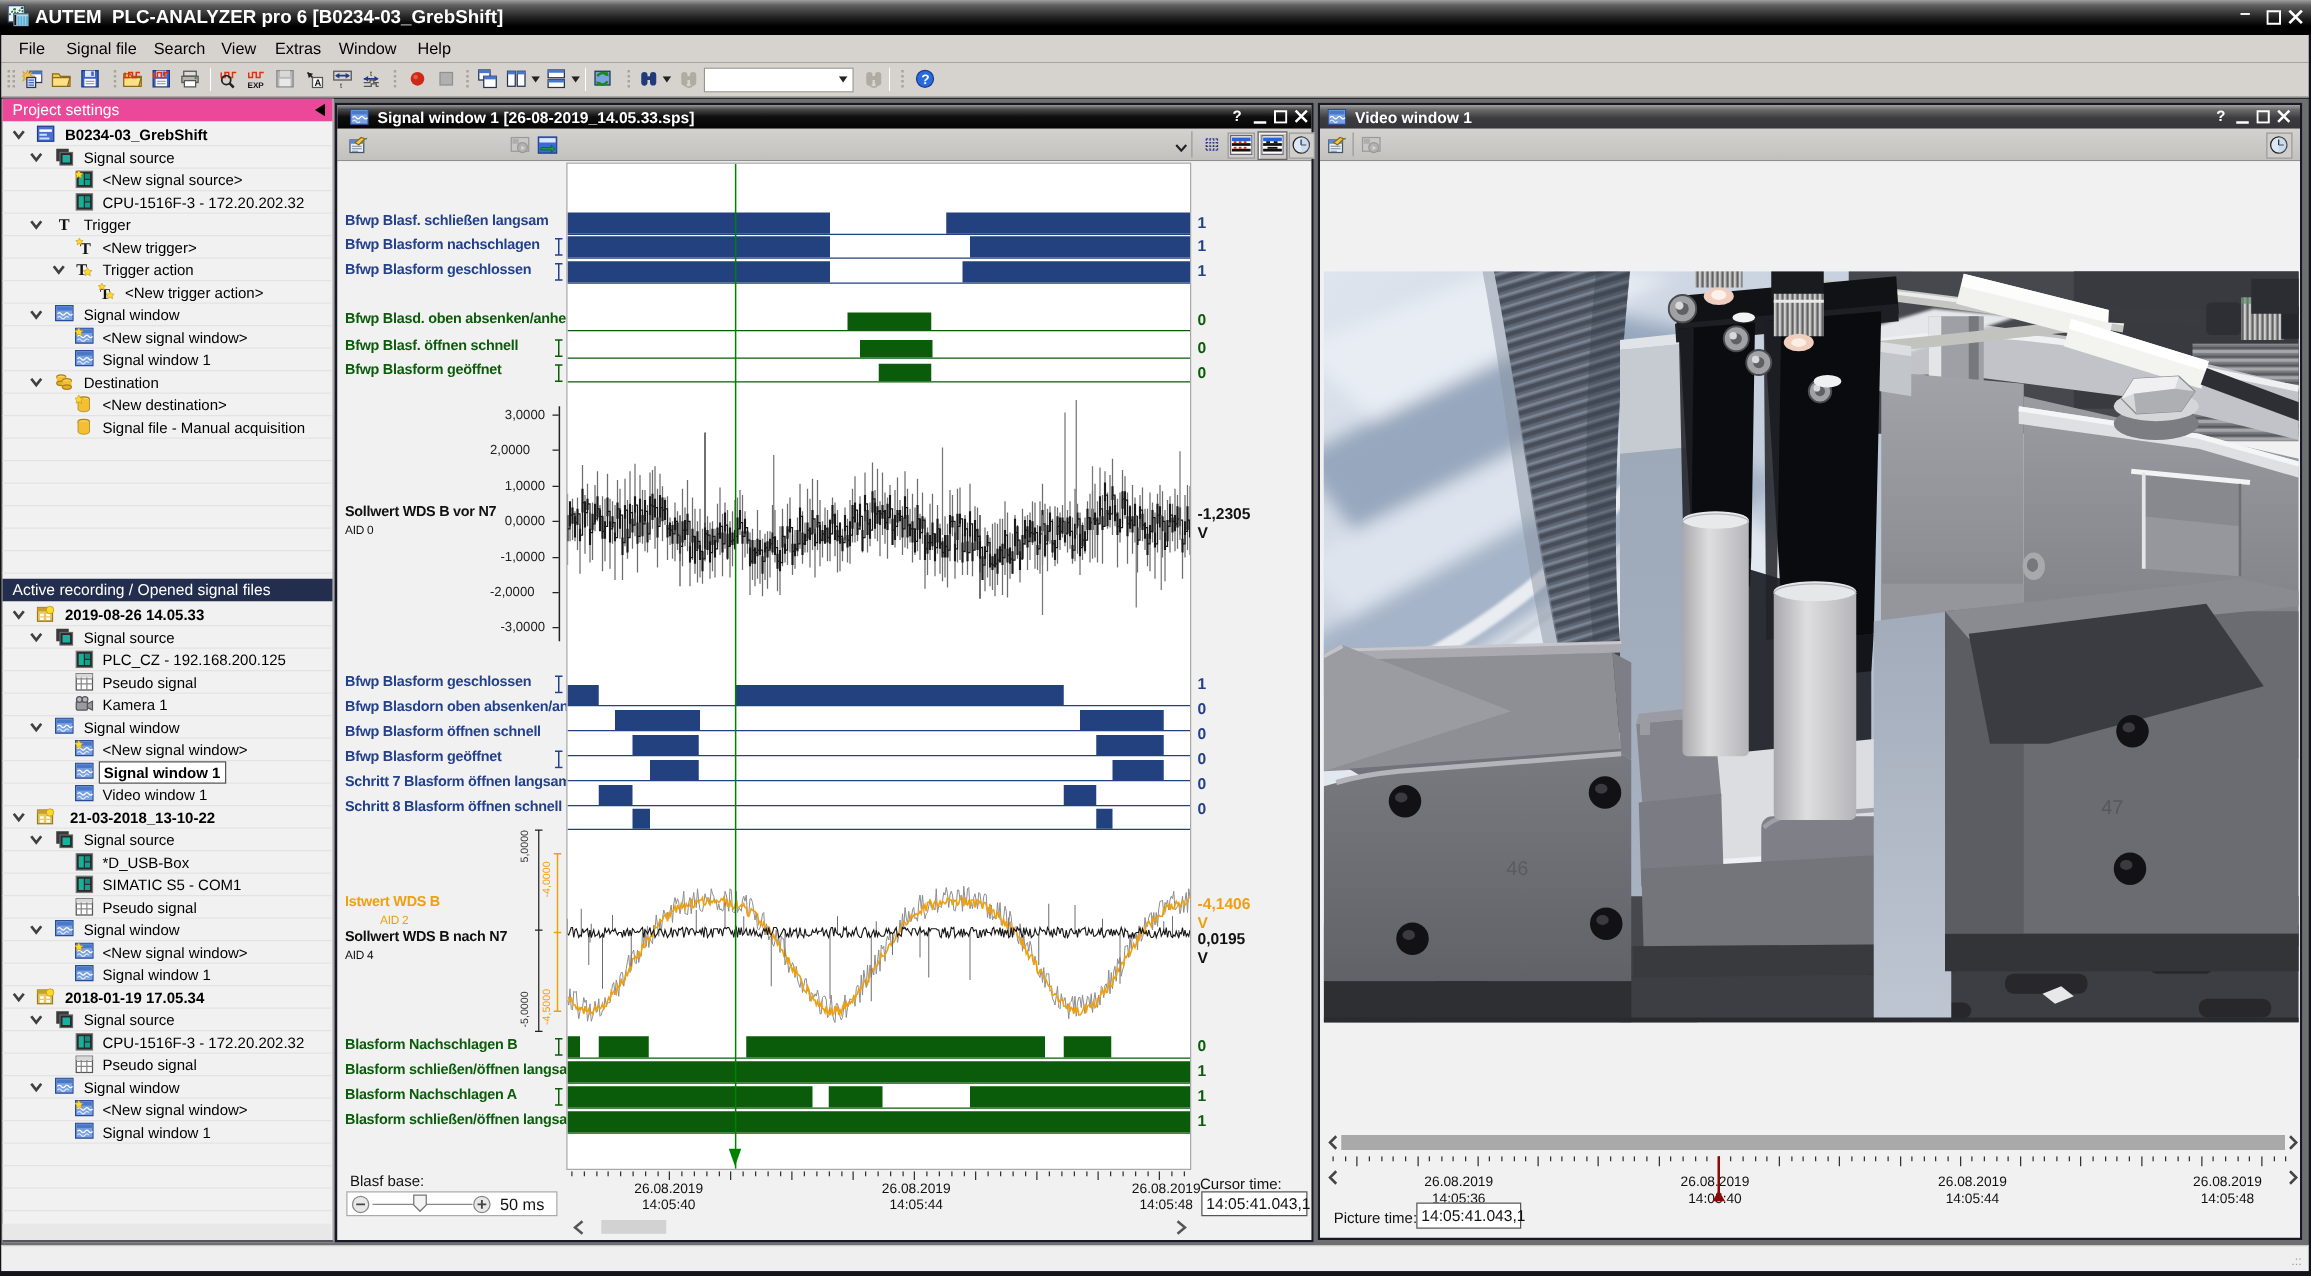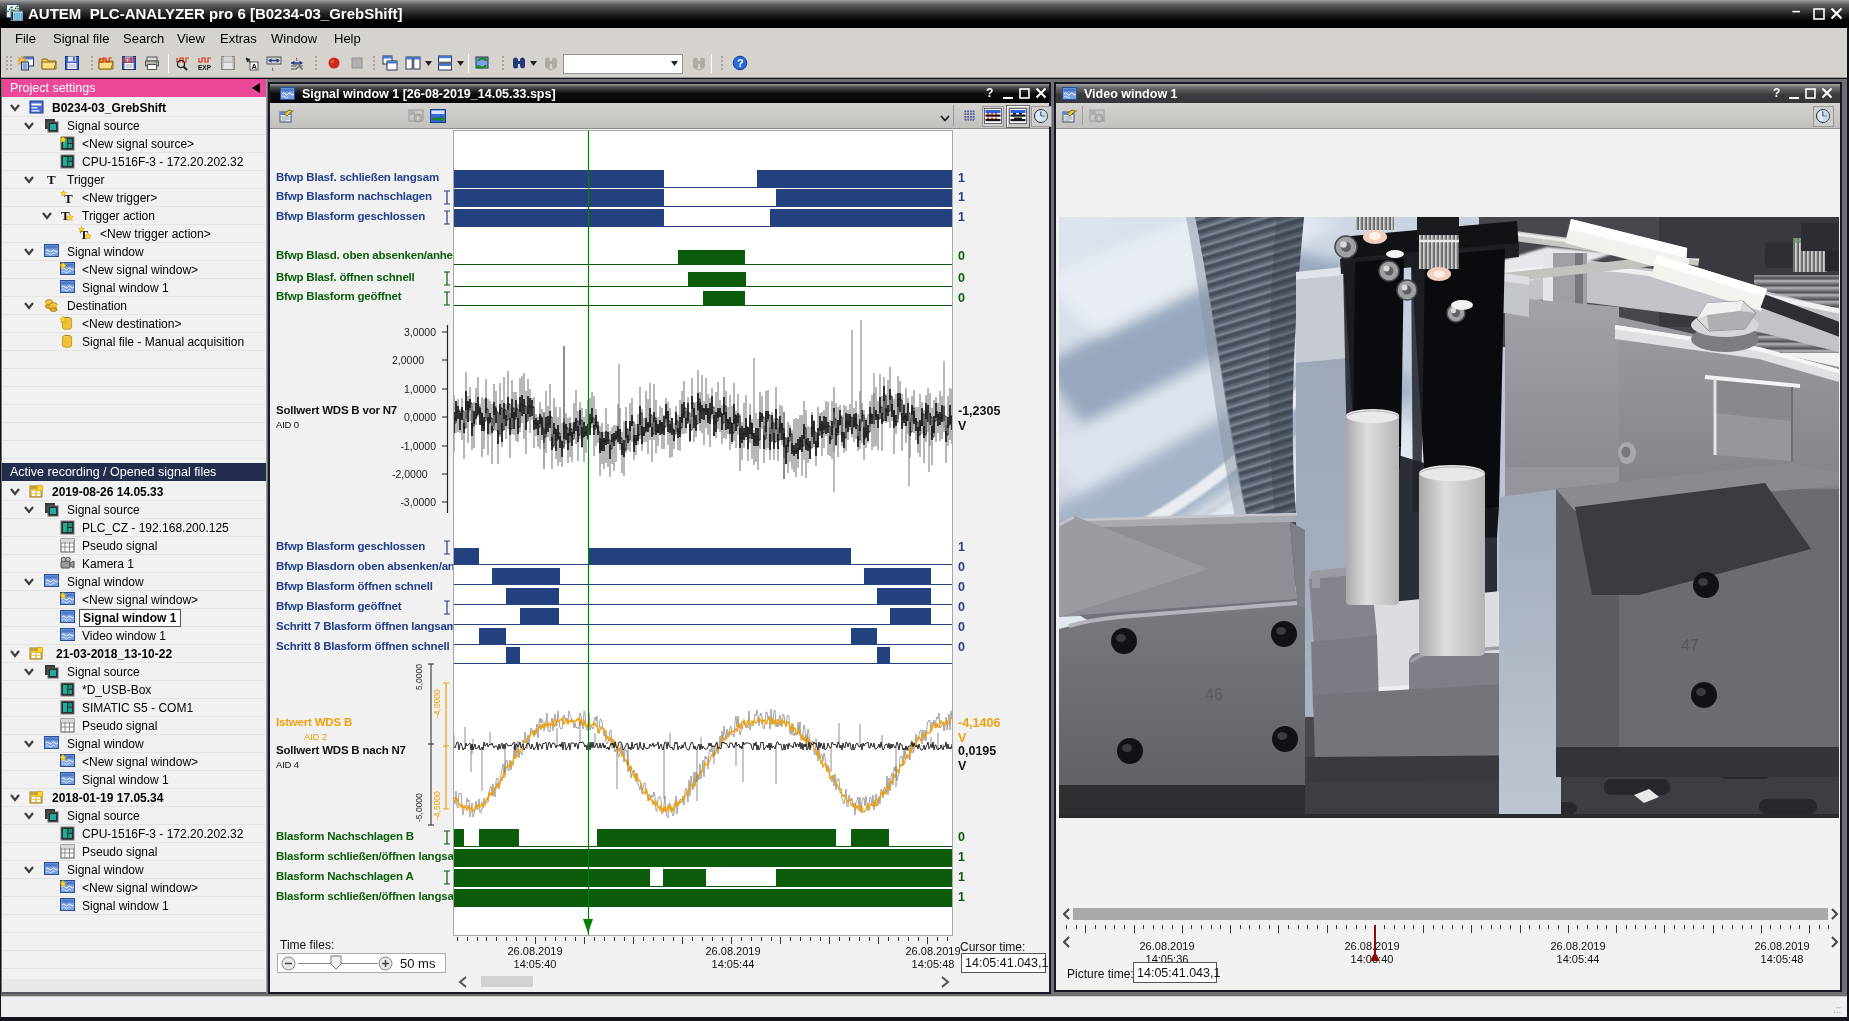--- a/index.html
+++ b/index.html
@@ -865,21 +865,21 @@
       <path d="M657.5 0 V7" stroke="#333" stroke-width="1"></path>
       <path d="M667.5 0 V4" stroke="#333" stroke-width="1"></path>
       <path d="M677.5 0 V4" stroke="#333" stroke-width="1"></path>
     </svg>
 <span class="tx" style="left:225px;top:861px;width:80px;text-align:center;font-size:11px;color:#111;">26.08.2019</span>
 <span class="tx" style="left:225px;top:874px;width:80px;text-align:center;font-size:11px;color:#111;">14:05:40</span>
 <span class="tx" style="left:423px;top:861px;width:80px;text-align:center;font-size:11px;color:#111;">26.08.2019</span>
 <span class="tx" style="left:423px;top:874px;width:80px;text-align:center;font-size:11px;color:#111;">14:05:44</span>
 <span class="tx" style="left:623px;top:861px;width:80px;text-align:center;font-size:11px;color:#111;">26.08.2019</span>
 <span class="tx" style="left:623px;top:874px;width:80px;text-align:center;font-size:11px;color:#111;">14:05:48</span>
-<span class="tx" style="left:10px;top:854px;font-size:12px;color:#111;">Time files:</span>
+<span class="tx" style="left:10px;top:854px;font-size:12px;color:#111;">Blasf base:</span>
 <div class="abs" style="left:7px;top:869px;width:169px;height:20px;background:#fff;border:1px solid #aaa;"></div>
 <svg class="abs" style="left:11px;top:872px" width="15" height="15" viewBox="0 0 15 15">
       <circle cx="7.5" cy="7.5" r="6.5" fill="#e8e8e8" stroke="#888"></circle>
       <path d="M4 7.5 h7" stroke="#444" stroke-width="1.5"></path>
     </svg>
 <div class="abs" style="left:28px;top:879px;width:80px;height:1px;background:#888;"></div>
 <svg class="abs" style="left:60px;top:871px" width="13" height="16" viewBox="0 0 13 16">
       <path d="M1 1 h10 v8 l-5 5 -5 -5 z" fill="#f4f4f4" stroke="#777"></path>
     </svg>
 <svg class="abs" style="left:108px;top:872px" width="15" height="15" viewBox="0 0 15 15">

